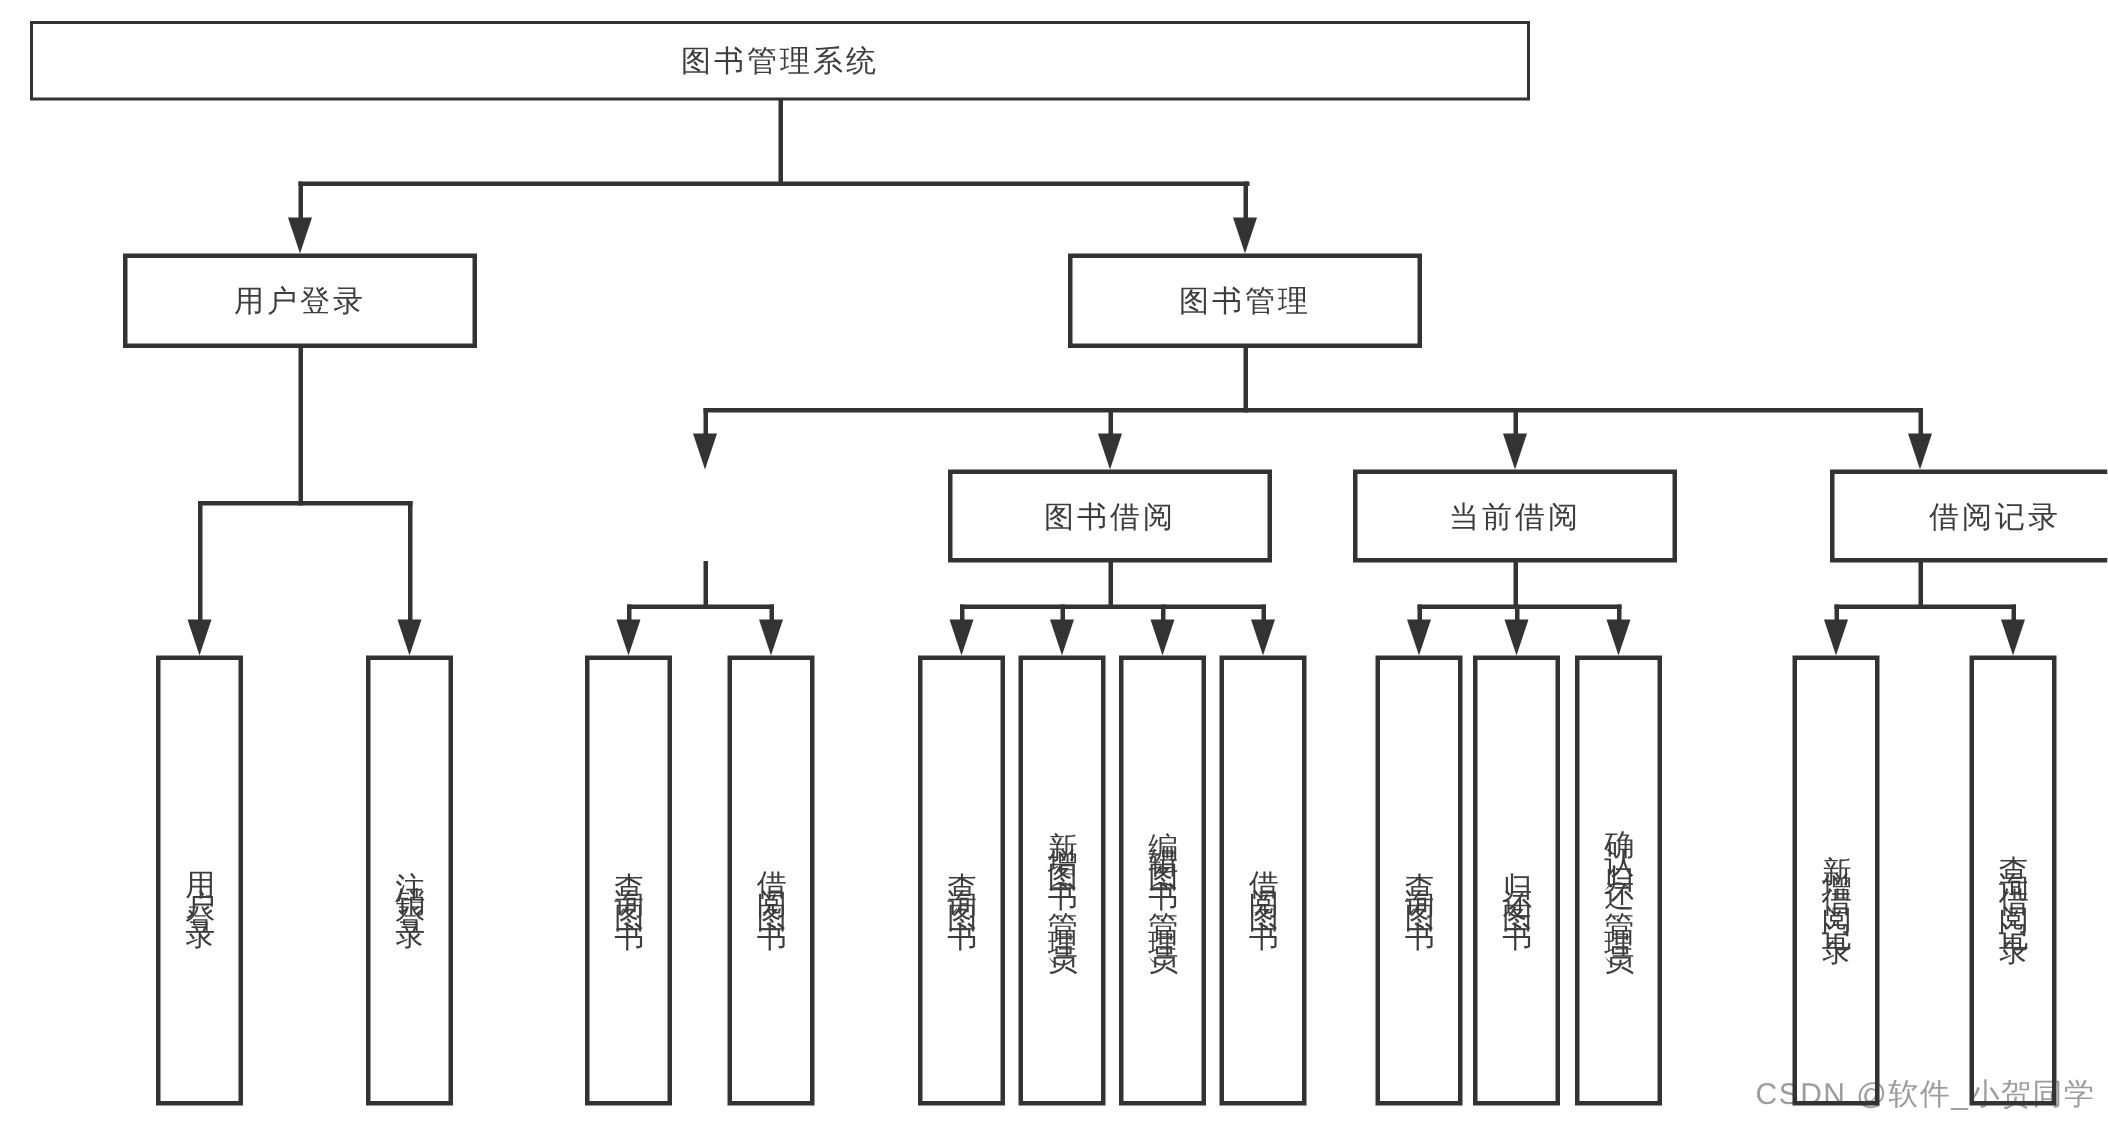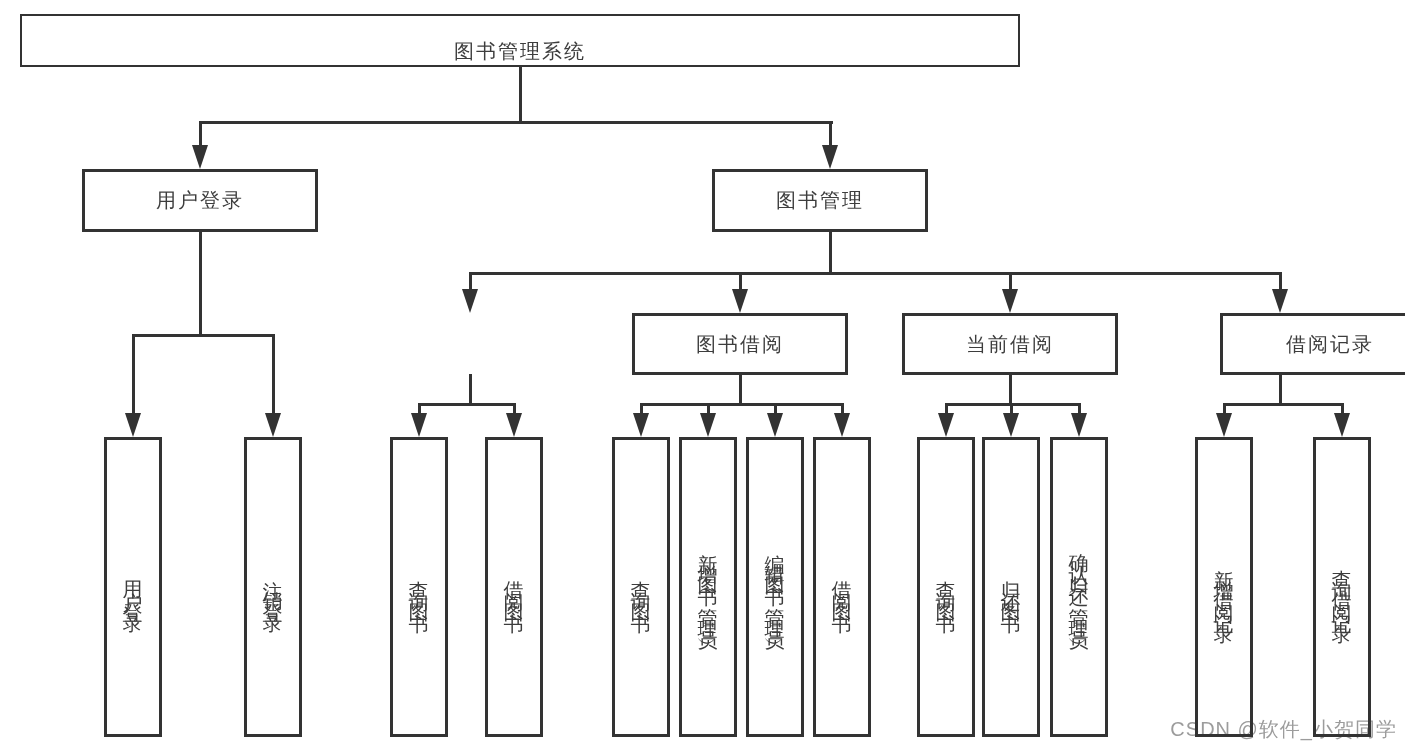--- a/index.html
+++ b/index.html
@@ -10,21 +10,21 @@
   }
   
   .hnode {
     position:absolute; box-sizing:border-box;
     border:3px solid var(--line,#333);
     background:transparent;
     display:flex; align-items:center; justify-content:center;
     font-size:20px; letter-spacing:2px; color:var(--text,#3d3d3d);
     z-index:2;
   }
-  .hnode.root { border-width:2px;align-items:flex-end; }
+  .hnode.root { border-width:2px; }
   .leaf {
     position:absolute; box-sizing:border-box;
     top:437px; width:58px; height:300px;
     border:3px solid var(--line,#333);
     background:transparent;
     display:flex; align-items:center; justify-content:center;
     z-index:2;
   }
   .leaf span {
     writing-mode:vertical-rl; text-orientation:mixed;
@@ -50,21 +50,21 @@
 
 <div class="canvas">
 
   <div class="hnode root" style="left:20px; top:14px; width:1000px; height:53px;">
     <span>图书管理系统</span>
   </div>
 
   <div class="hnode" style="left:82px; top:169px; width:236px; height:63px;">
     <span>用户登录</span>
   </div>
-  <div class="hnode" style="left:712px; top:169px; width:216px; height:63px;">
+  <div class="hnode" style="left:712px; top:169px; width:236px; height:63px;">
     <span>图书管理</span>
   </div>
 
   <div class="hnode" style="left:632px; top:313px; width:216px; height:62px;font-family:Liberation Serif, serif;">
     <span>图书借阅</span>
   </div>
   <div class="hnode" style="left:902px; top:313px; width:216px; height:62px;">
     <span>当前借阅</span>
   </div>
   <div class="hnode" style="left:1220px; top:313px; width:220px; height:62px;">

